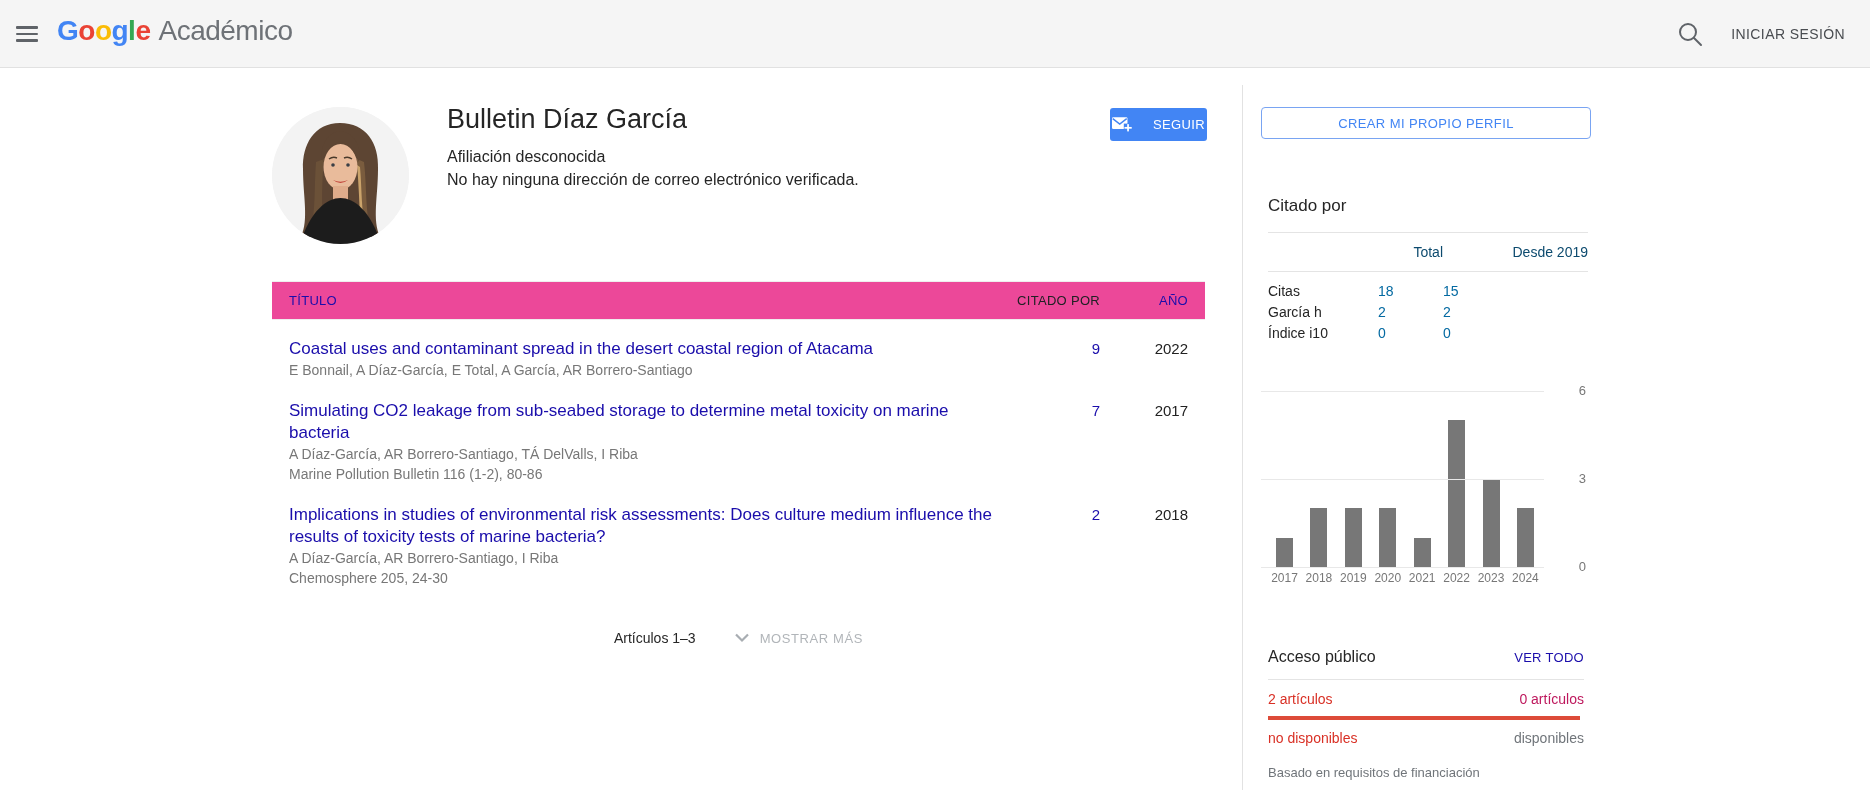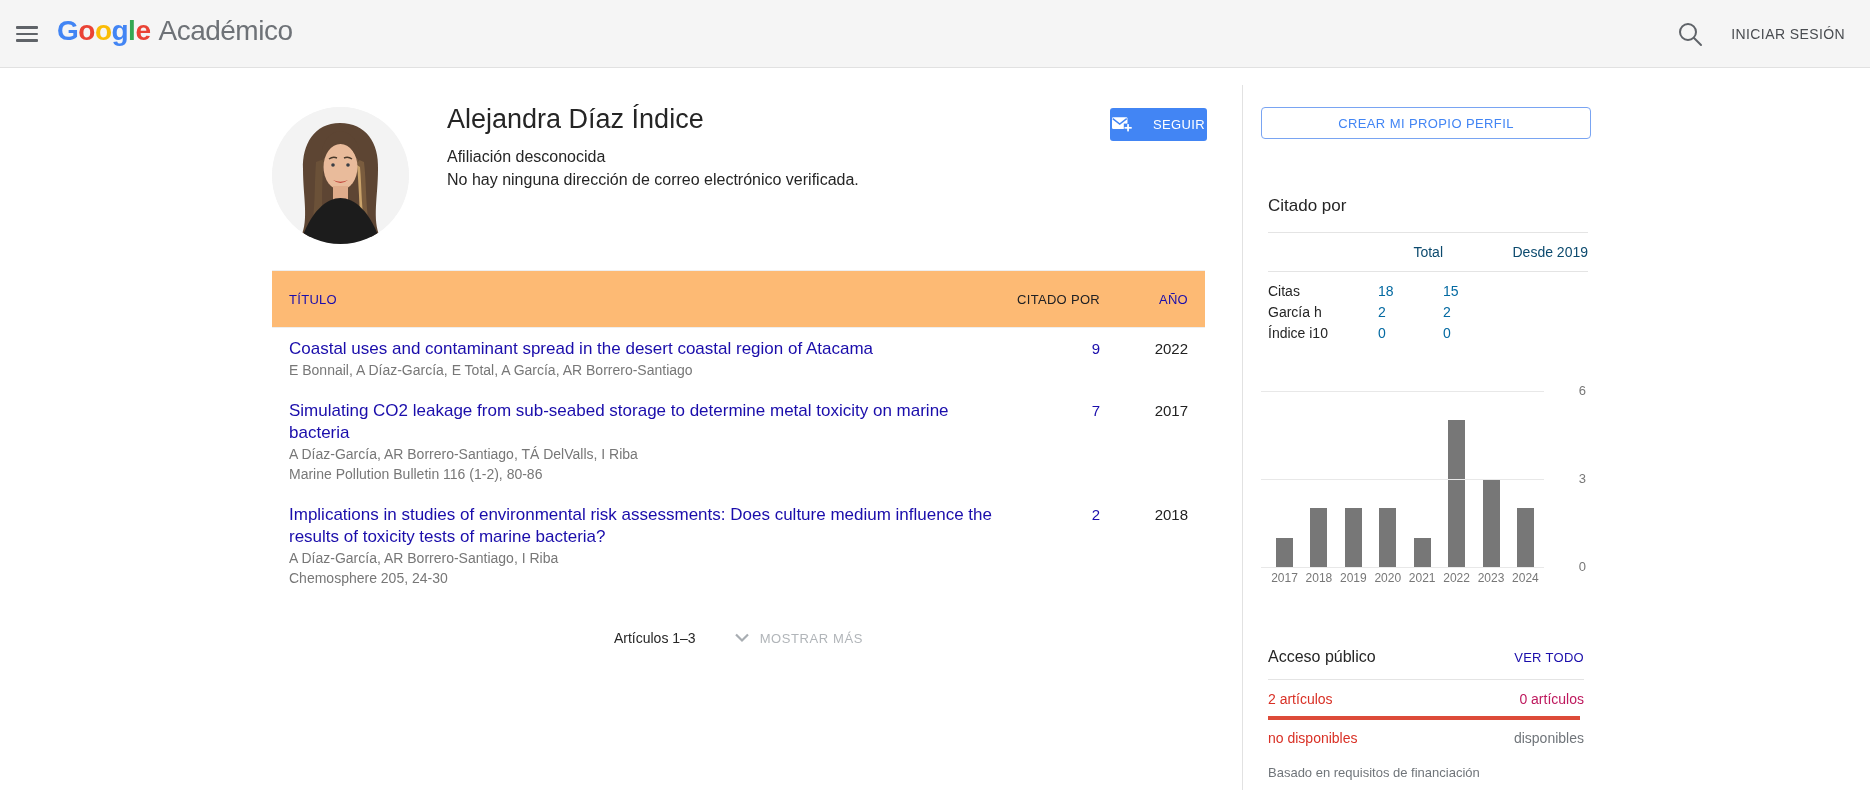--- a/index.html
+++ b/index.html
@@ -21,21 +21,21 @@
   #prof-affil{position:absolute;left:447px;top:148px;font-size:16px;color:#252525;}
   #prof-email{position:absolute;left:447px;top:171px;font-size:16px;color:#252525;}
   #follow-btn{position:absolute;left:1110px;top:108px;width:97px;height:33px;background:#4285f4;border-radius:3px;
     display:flex;align-items:center;justify-content:center;gap:21px;cursor:pointer;}
   #follow-btn .lbl{color:#fff;font-size:13px;letter-spacing:0.4px;}
 
   
   #vdivider{position:absolute;left:1242px;top:85px;width:1px;height:705px;background:#e2e2e2;}
 
   
-  #tbl-header{position:absolute;left:272px;top:270px;width:933px;height:58px;background:#fdba74;
+  #tbl-header{position:absolute;left:272px;top:281px;width:933px;height:39px;background:#ec4899;
     border-top:1px solid #eeeeee;border-bottom:1px solid #eeeeee;box-sizing:border-box;
     display:grid;grid-template-columns:1fr 100px 28px 60px;align-items:center;padding:0 17px;}
   .hdr-link{font-size:13px;color:#1a0dab;cursor:pointer;letter-spacing:0.3px;}
   .hdr-plain{font-size:13px;color:#202124;text-align:right;letter-spacing:0.3px;}
   .hdr-year{text-align:right;}
   #articles{position:absolute;left:272px;top:328px;width:933px;}
   .art-row{display:grid;grid-template-columns:1fr 100px 28px 60px;padding:10px 17px;}
   .art-title{font-size:17px;line-height:22px;color:#1a0dab;cursor:pointer;}
   .art-meta{font-size:14px;line-height:20px;color:#777777;}
   .art-cited{font-size:15px;line-height:22px;color:#1a0dab;text-align:right;cursor:pointer;}
@@ -119,21 +119,21 @@
       <path d="M68 24 C54 26 48 40 50 54 C55 42 62 36 68 34 C75 36 82 43 87 55 C90 40 83 26 68 24 Z" fill="#5d4533"></path>
       <circle cx="61" cy="58" r="1.8" fill="#3a3f46"></circle>
       <circle cx="76" cy="58" r="1.8" fill="#3a3f46"></circle>
       <path d="M57 52 q4 -3 8 -1" stroke="#4a3a2b" stroke-width="1.4" fill="none"></path>
       <path d="M72 51 q4 -2 8 1" stroke="#4a3a2b" stroke-width="1.4" fill="none"></path>
       <path d="M61 73 q7.5 6 15 0 q-7.5 3.5 -15 0 Z" fill="#c2453a"></path>
       <rect x="61" y="79" width="15" height="15" fill="#e0ac8b"></rect>
       <path d="M28 137 C38 104 55 91 68.5 91 C82 91 99 104 109 137 Z" fill="#1c1c1c"></path>
     </svg>
   </div>
-  <div id="prof-name">Alejandra Díaz Índice</div>
+  <div id="prof-name">Bulletin Díaz García</div>
   <div id="prof-affil">Afiliación desconocida</div>
   <div id="prof-email">No hay ninguna dirección de correo electrónico verificada.</div>
 
   <div id="follow-btn">
     <span style="display:flex;">
       <svg width="20" height="15" viewBox="0 0 22 16">
         <rect x="0" y="0" width="17" height="13" rx="1.5" fill="#ffffff"></rect>
         <path d="M0.8 1.6 L8.5 7.6 L16.2 1.6" fill="none" stroke="#4285f4" stroke-width="1.6"></path>
         <rect x="13" y="7" width="9" height="9" fill="#4285f4"></rect>
         <rect x="16.7" y="7.6" width="1.9" height="8" fill="#ffffff"></rect>

